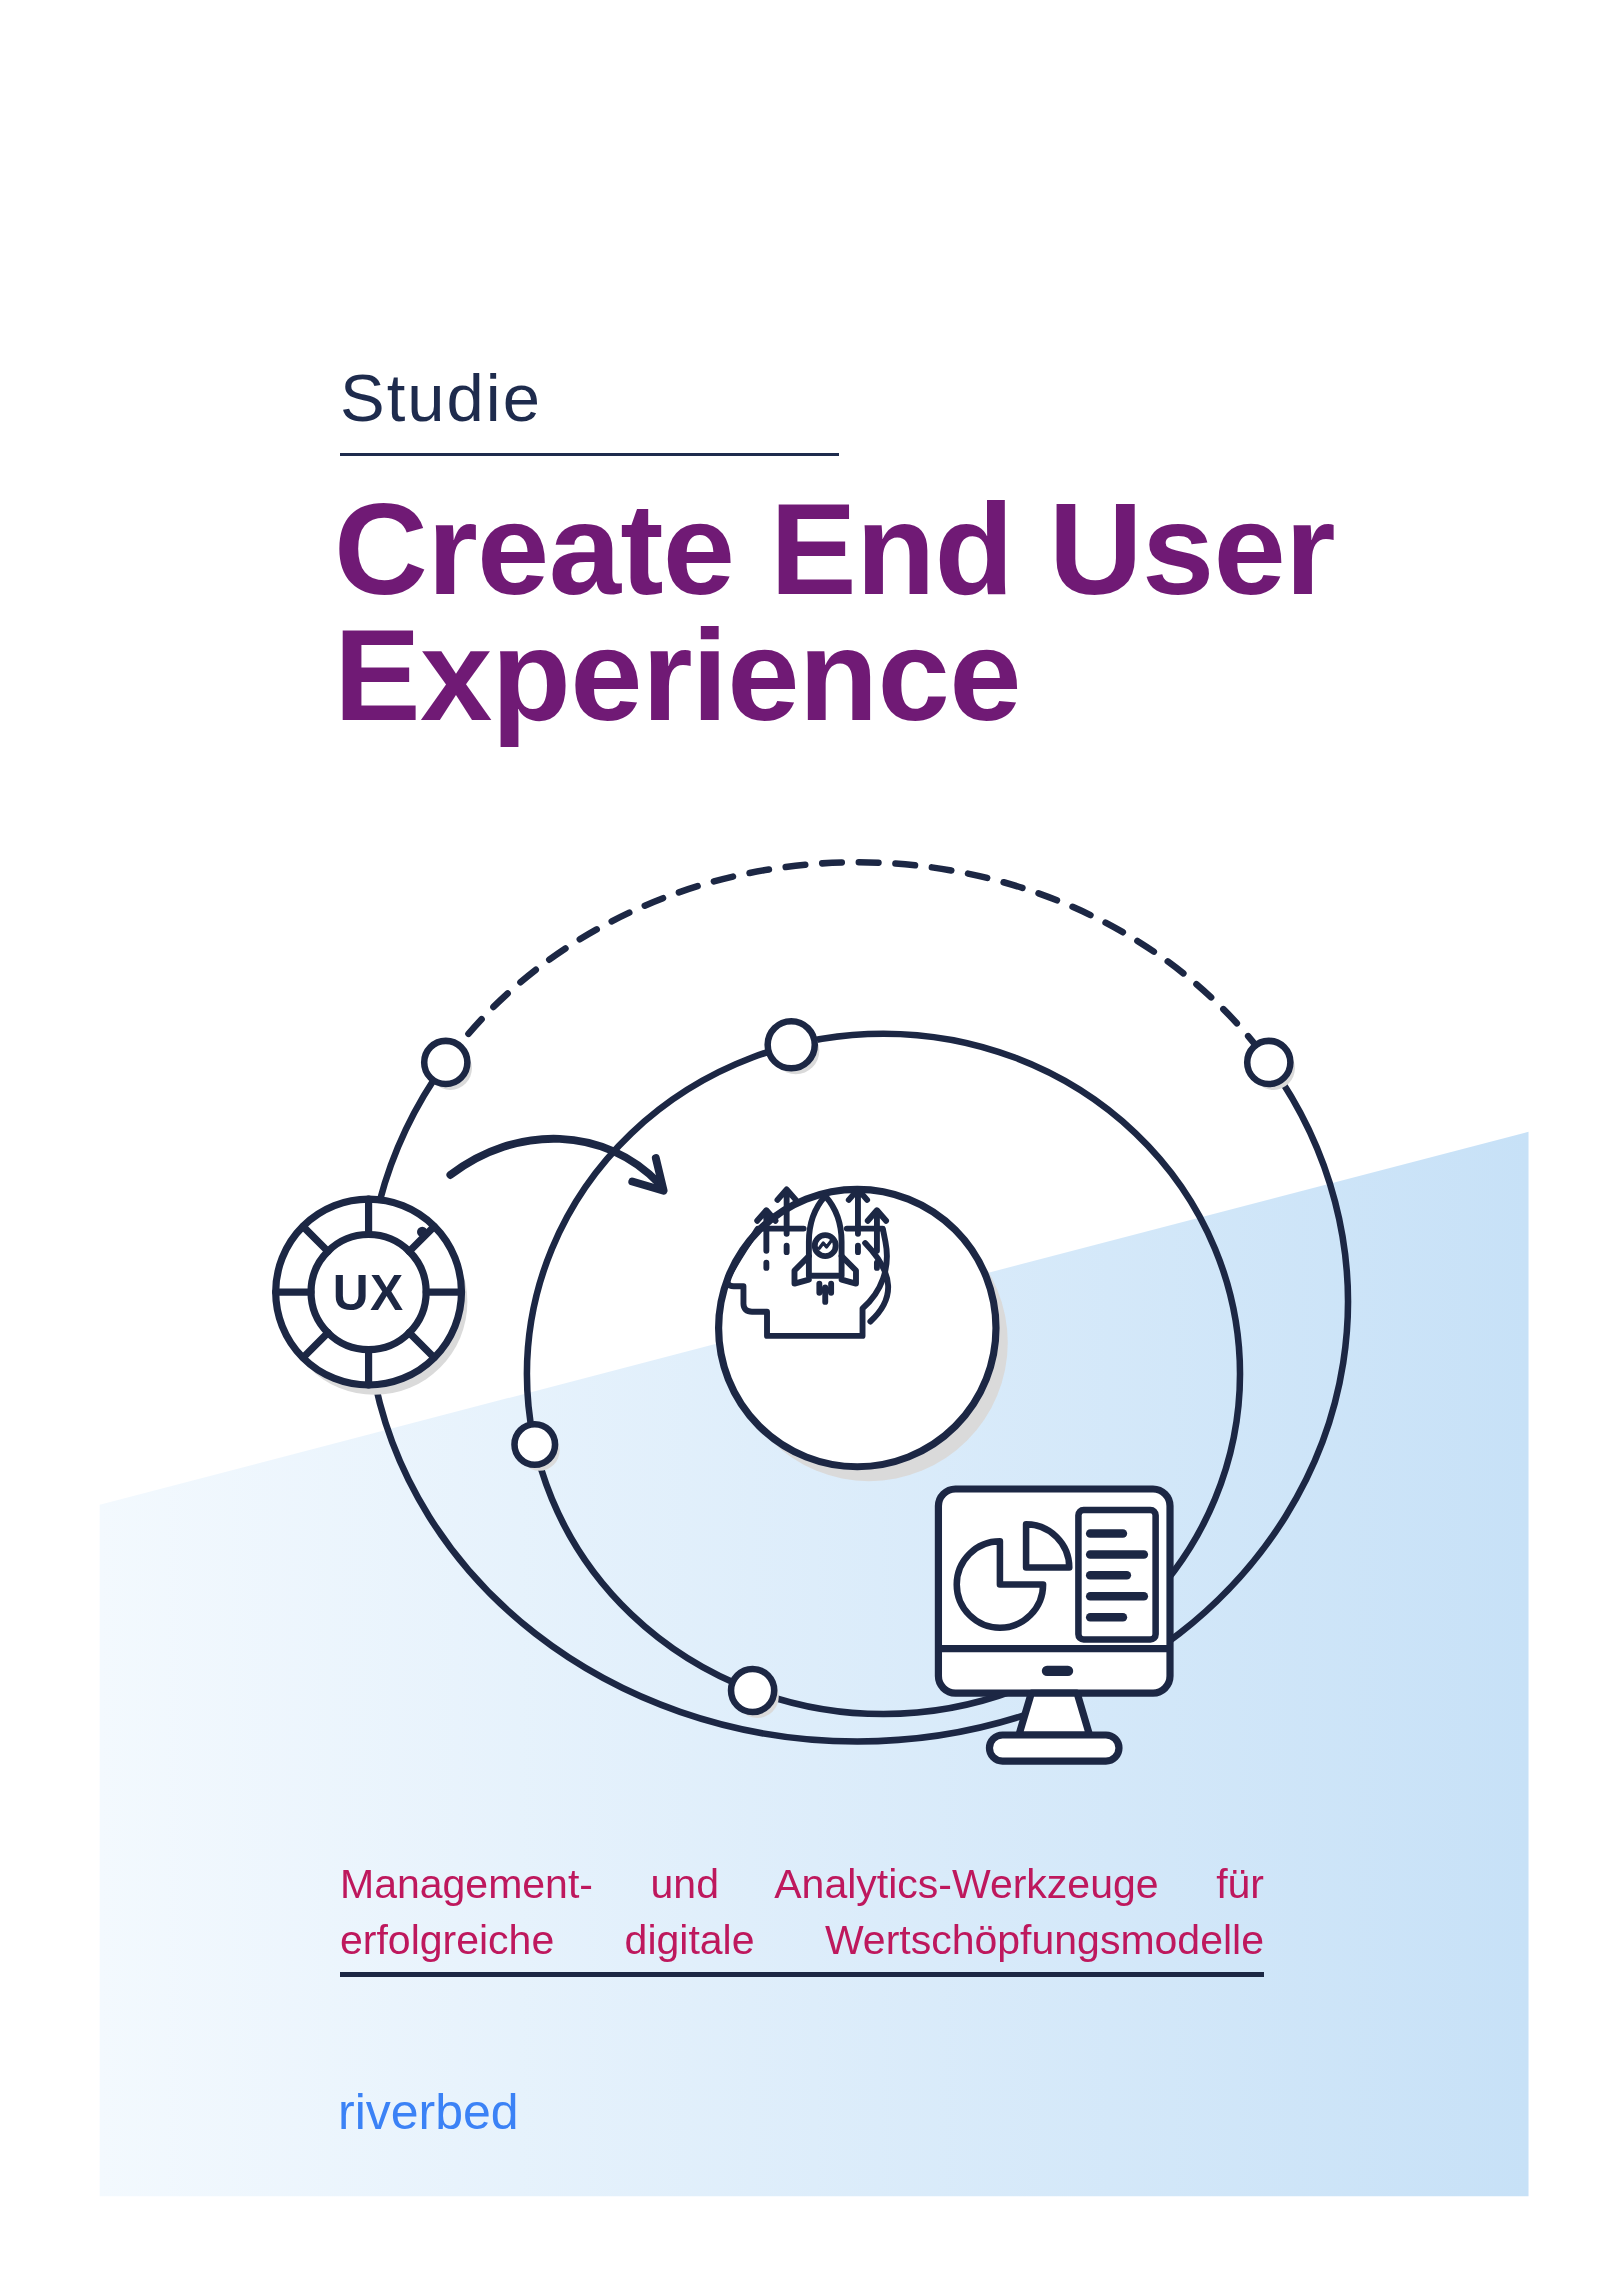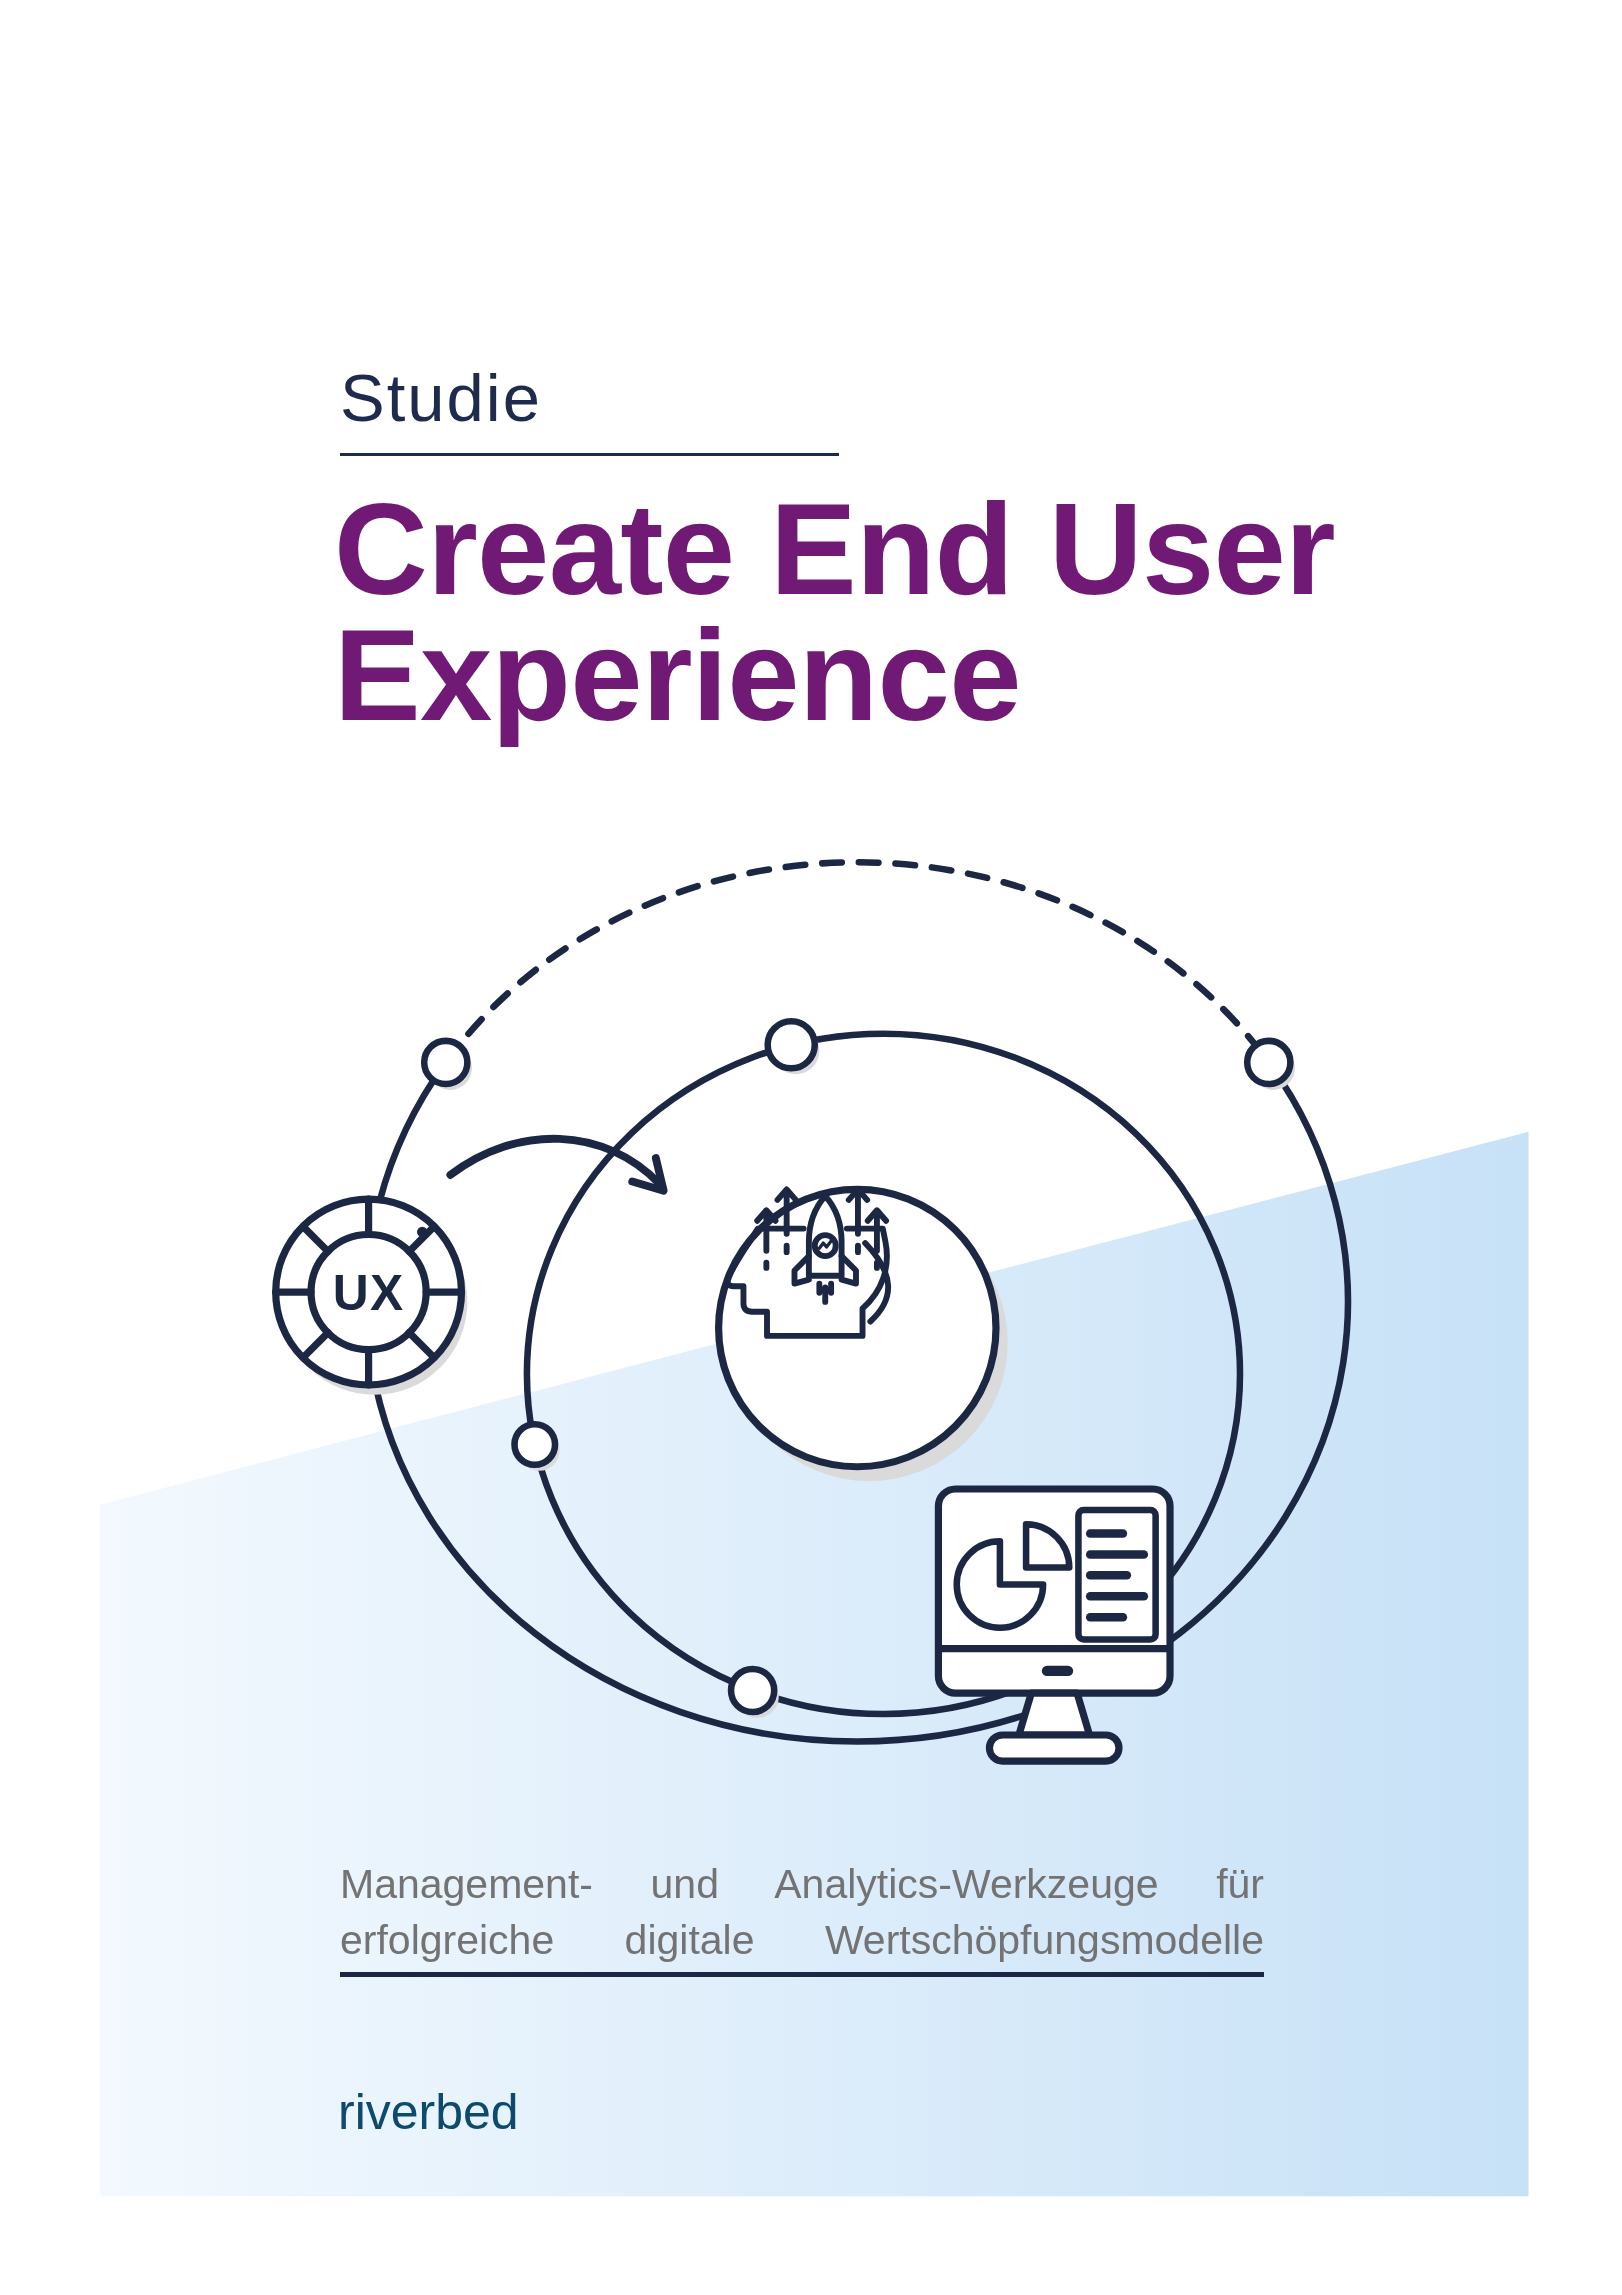--- a/index.html
+++ b/index.html
@@ -17,25 +17,25 @@
               vertical-align:baseline;line-height:1;}
   .brand-research{margin-top:9.2px;font-size:31px;font-weight:400;letter-spacing:13.7px;color:#1b2747;}
   .brand-tagline{margin-top:6.5px;font-size:16.4px;font-weight:400;letter-spacing:4.3px;color:#1f3358;}
 
   
   .eyebrow{left:340px;top:359px;font-size:67px;font-weight:300;letter-spacing:2px;color:#1e2b4d;}
   .eyebrow-rule{position:absolute;left:340px;top:453px;width:499px;height:3.3px;background:#1e2b4d;z-index:2;}
   .title{left:334px;top:486px;font-size:130px;font-weight:700;line-height:126px;letter-spacing:-0.7px;color:#701a75;}
 
   
-  .sub{left:340px;top:1856px;width:924px;font-size:41px;font-weight:300;line-height:56px;color:#737373;}
+  .sub{left:340px;top:1856px;width:924px;font-size:41px;font-weight:300;line-height:56px;color:#be185d;}
   .sub .jline{display:block;width:100%;text-align:justify;text-align-last:justify;white-space:nowrap;}
   .sub-rule{position:absolute;left:340px;top:1972px;width:924px;height:4.6px;background:#1c2744;z-index:2;}
   .caption{left:340px;top:1992px;font-size:26px;font-weight:300;color:#263250;letter-spacing:0px;}
-  .riverbed{left:338px;top:2083px;font-size:50px;font-weight:500;letter-spacing:0px;color:#0c4a6e;}
+  .riverbed{left:338px;top:2083px;font-size:50px;font-weight:500;letter-spacing:0px;color:#3b82f6;}
 </style>
 </head>
 <body>
 
 <div class="page">
 
   <svg class="illustration" viewBox="0 0 2480 3508">
     <defs>
       <linearGradient id="wg" x1="0" y1="0" x2="1" y2="0">
         <stop offset="0" stop-color="#f3f9fe"></stop>

